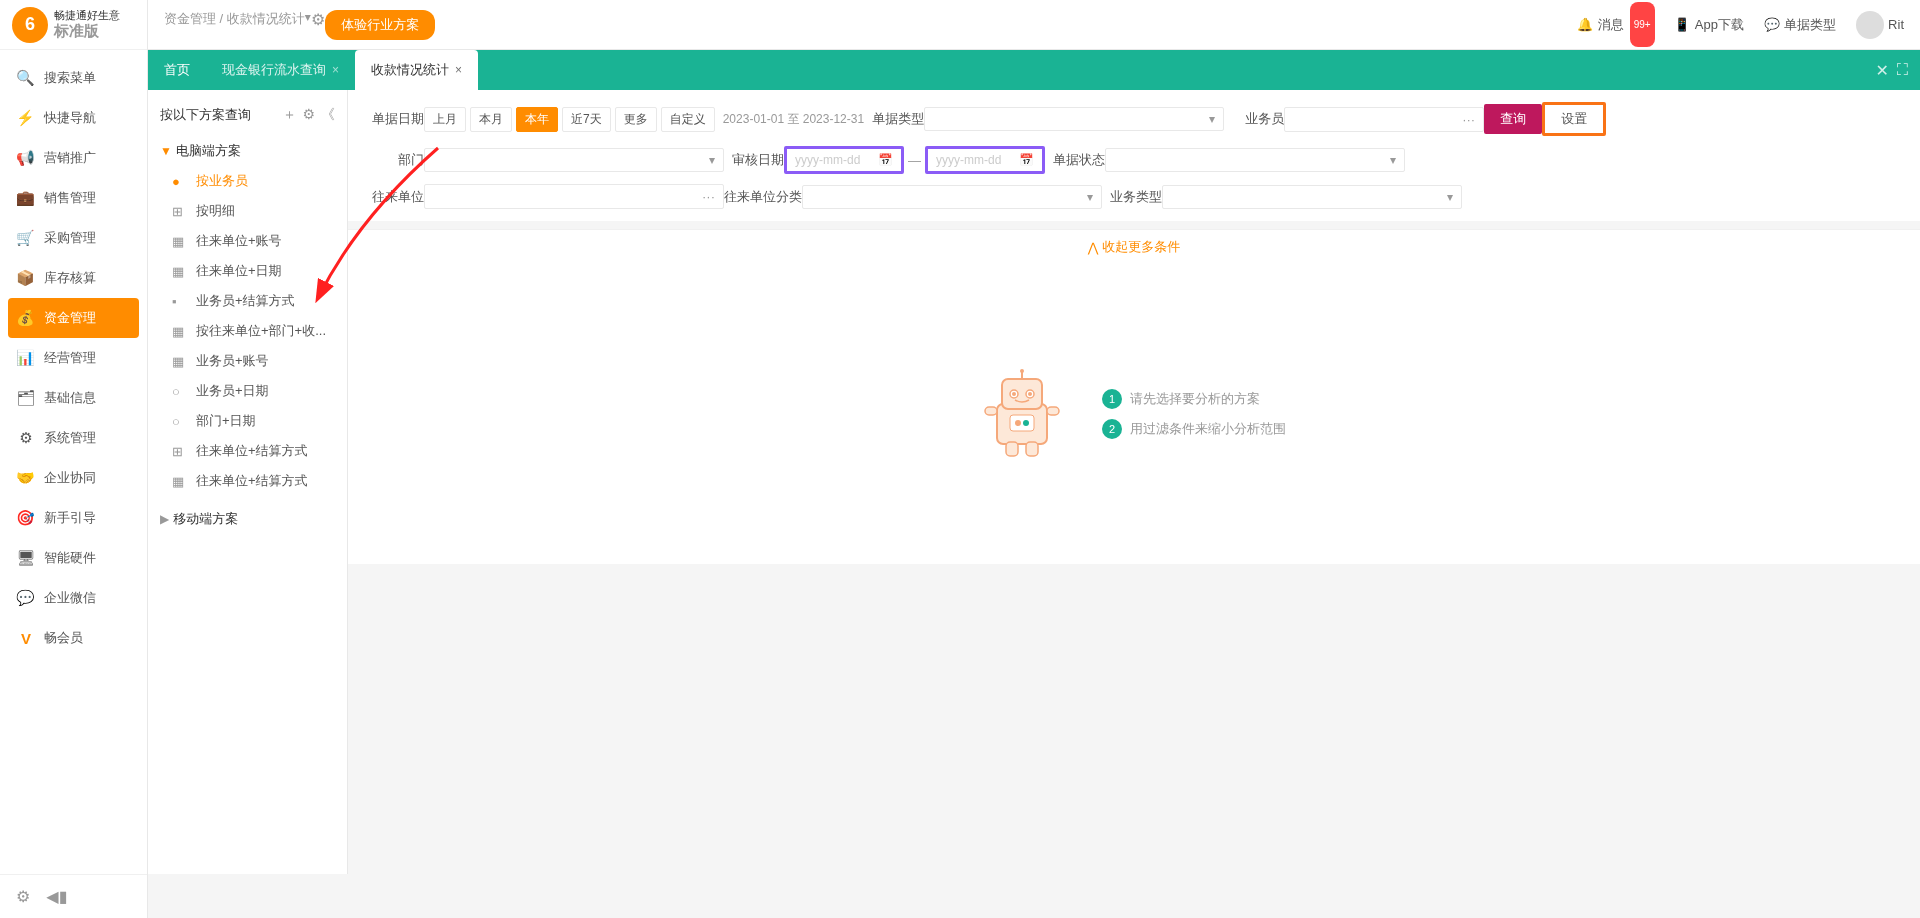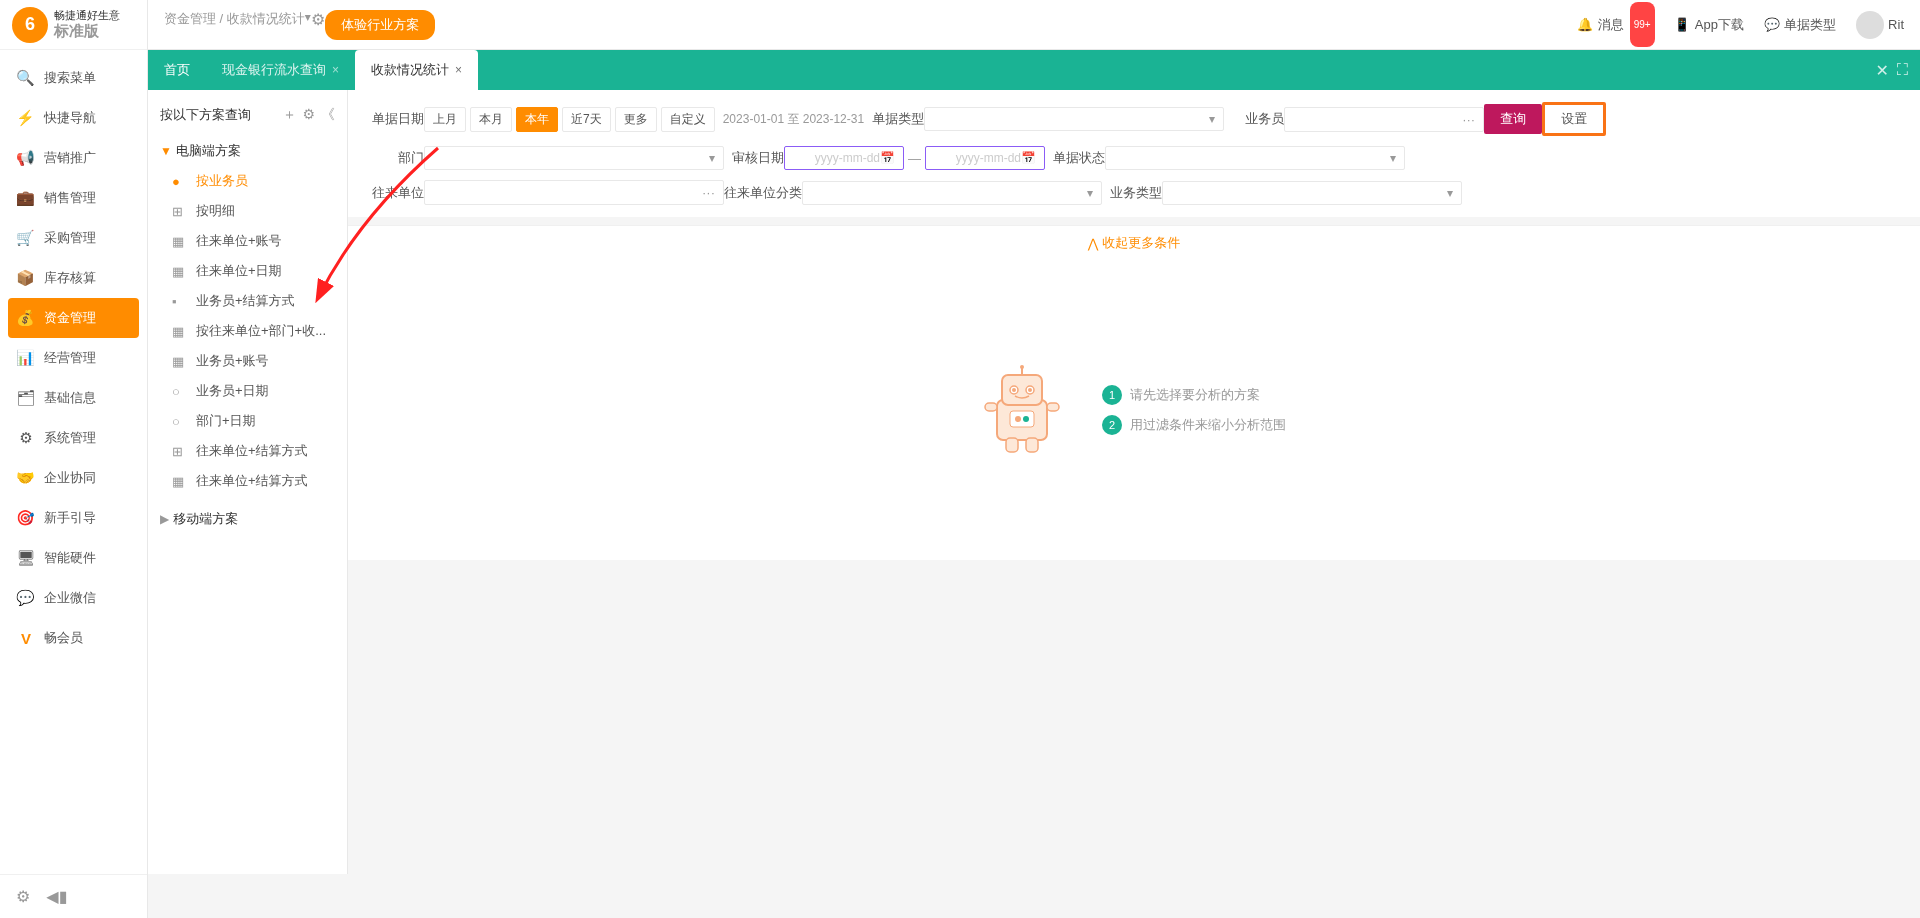--- a/index.html
+++ b/index.html
@@ -150,23 +150,23 @@
     .filter-select {
       display: flex; align-items: center; border: 1px solid #e8e8e8; border-radius: 2px;
       padding: 4px 8px; background: #fff; min-width: 200px; justify-content: space-between;
       cursor: pointer; font-size: 13px; color: #999;
     }
     .filter-select.wide { min-width: 300px; }
     .filter-select-arrow { color: #999; font-size: 12px; margin-left: 8px; }
 
     .date-input-group { display: flex; align-items: center; gap: 4px; }
     .date-input {
-      border: 1px solid #8b5cf6; border-radius: 2px; padding: 4px 8px;
+      border: 3px solid #8b5cf6; border-radius: 2px; padding: 4px 8px;
       font-size: 12px; color: #999; min-width: 120px; display: flex; align-items: center;
-      justify-content: flex-end; cursor: pointer; background: #fff;
+      justify-content: space-between; cursor: pointer; background: #fff;
     }
     .date-separator { color: #999; }
 
     .query-btn {
       background: #be185d; color: #fff; border: none; border-radius: 2px;
       padding: 6px 16px; font-size: 13px; cursor: pointer; font-weight: 500;
     }
     .setting-btn {
       background: #fff; color: #555; border: 3px solid #f97316; border-radius: 2px;
       padding: 5px 16px; font-size: 13px; cursor: pointer;

